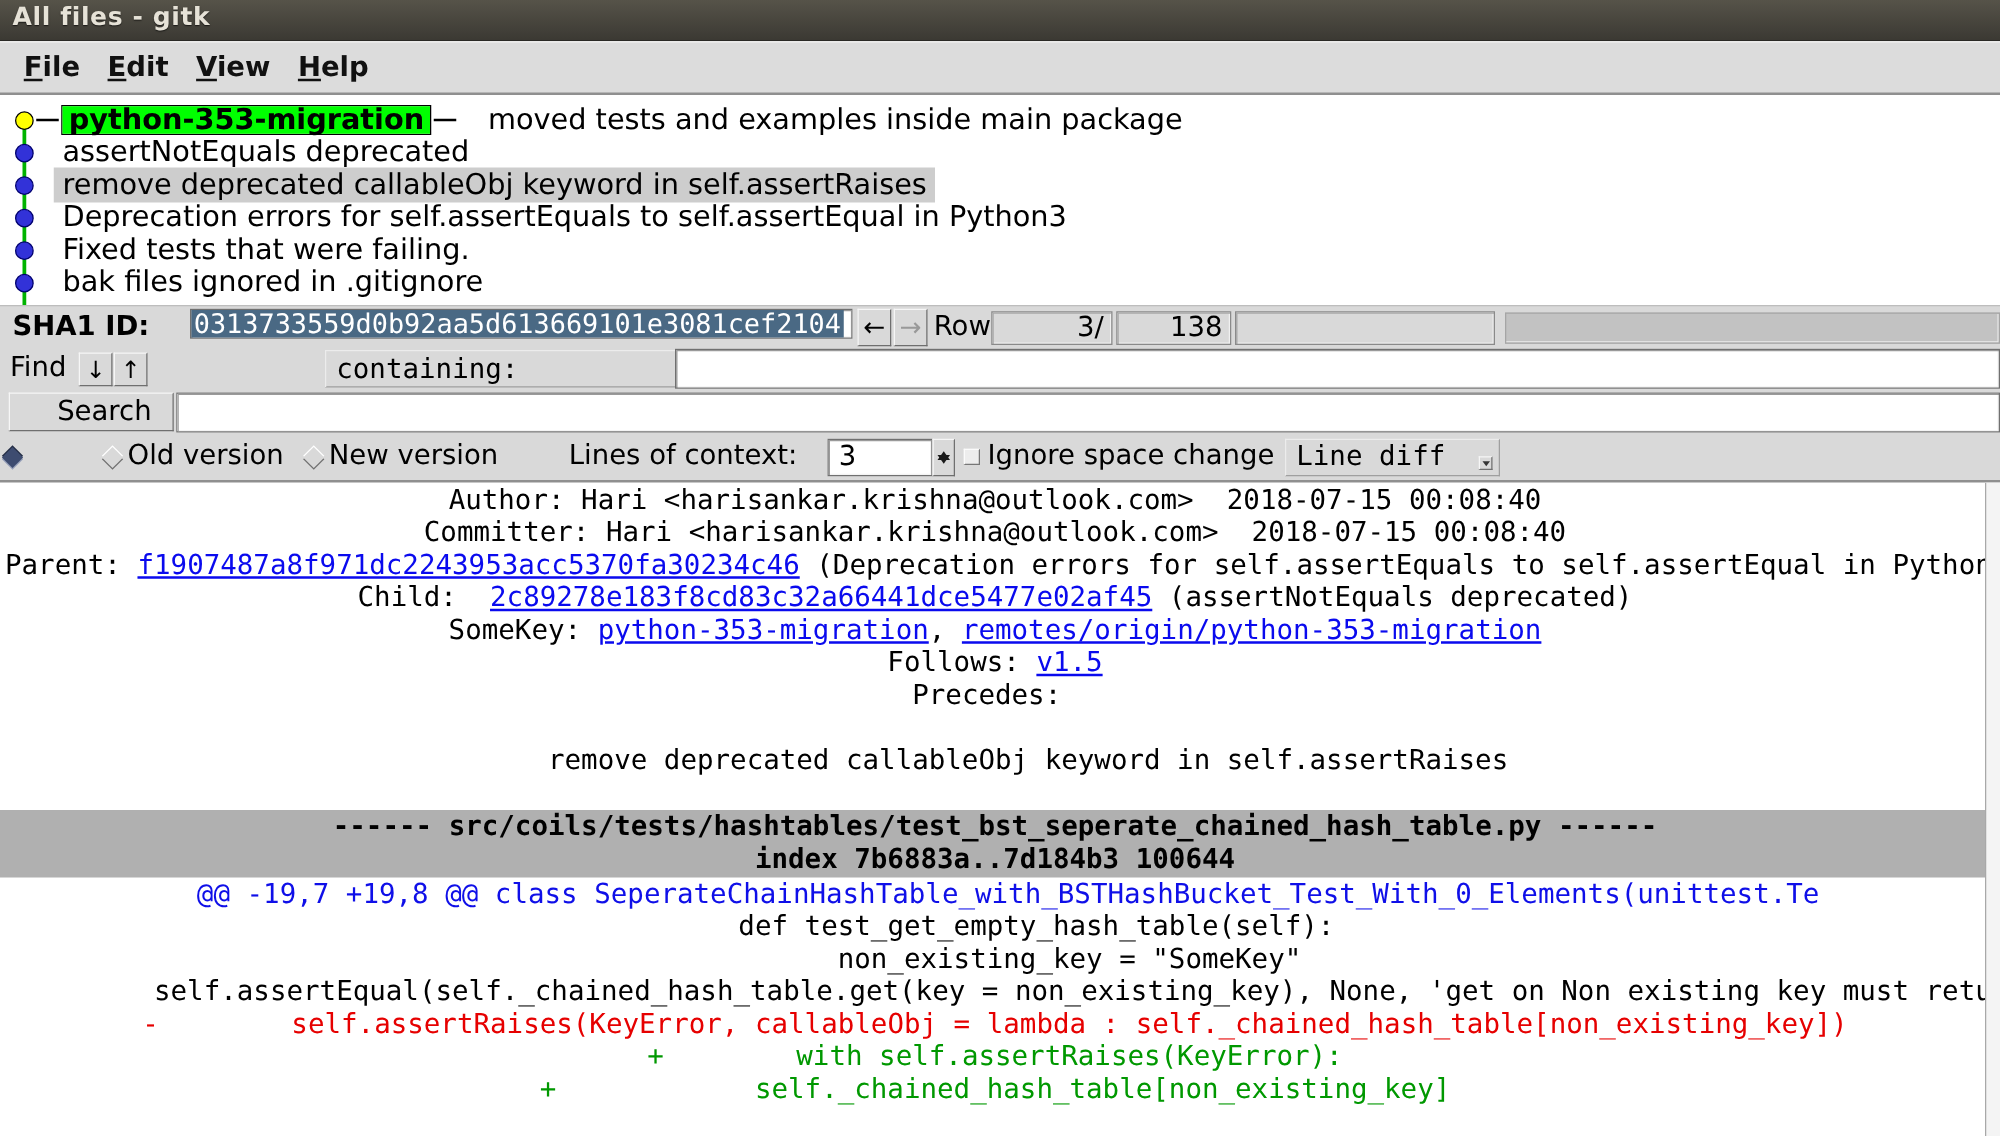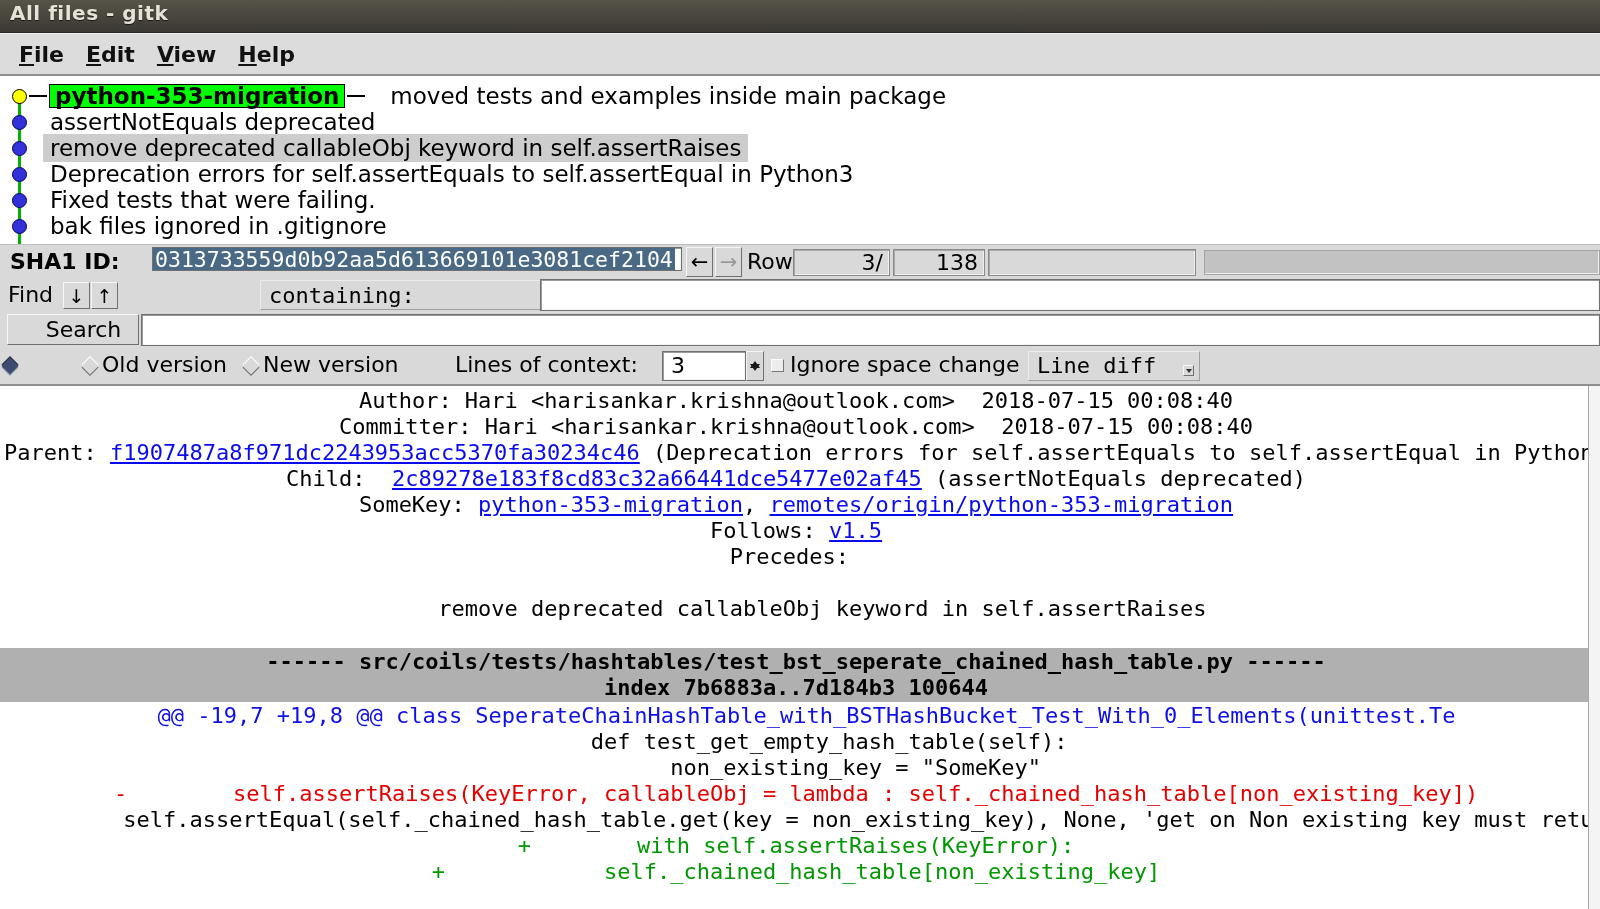--- a/index.html
+++ b/index.html
@@ -241,19 +241,19 @@
       <div class="dline"><span></span></div>
     </div>
   <div class="diffhead">
     <div class="dline">------ src/coils/tests/hashtables/test_bst_seperate_chained_hash_table.py ------</div>
     <div class="dline">index 7b6883a..7d184b3 100644</div>
   </div>
   <div class="difflines">
       <div class="diffline hunk">@@ -19,7 +19,8 @@ class SeperateChainHashTable_with_BSTHashBucket_Test_With_0_Elements(unittest.Te</div>
       <div class="diffline ctx">     def test_get_empty_hash_table(self):</div>
       <div class="diffline ctx">         non_existing_key = "SomeKey"</div>
+      <div class="diffline ctx">         self.assertEqual(self._chained_hash_table.get(key = non_existing_key), None, 'get on Non existing key must retu</div>
       <div class="diffline del">-        self.assertRaises(KeyError, callableObj = lambda : self._chained_hash_table[non_existing_key])</div>
-      <div class="diffline ctx">         self.assertEqual(self._chained_hash_table.get(key = non_existing_key), None, 'get on Non existing key must retu</div>
       <div class="diffline add">+        with self.assertRaises(KeyError):</div>
       <div class="diffline add">+            self._chained_hash_table[non_existing_key]</div>
     </div>
   <div class="scrollstrip"></div>
 </div>
 
 </body></html>

